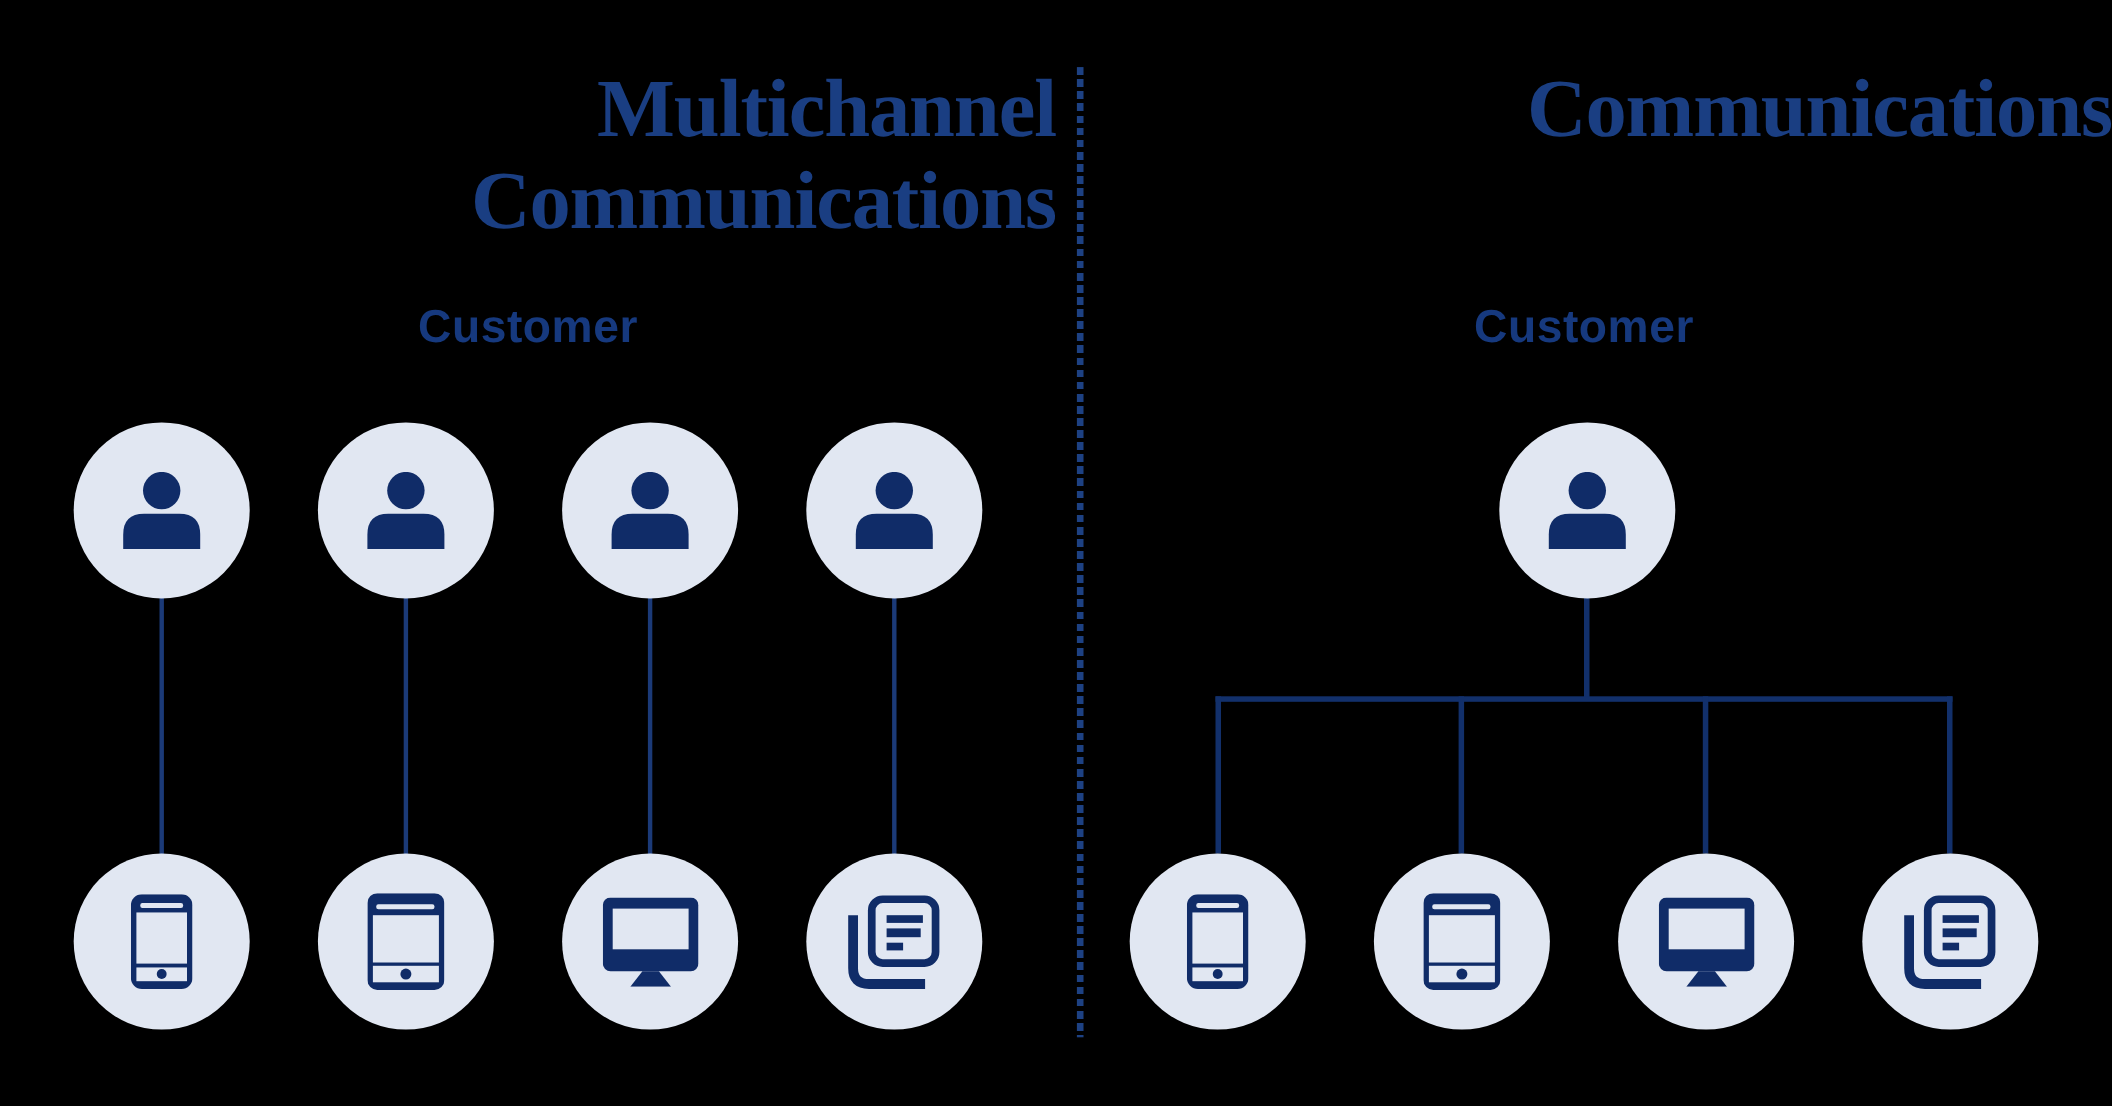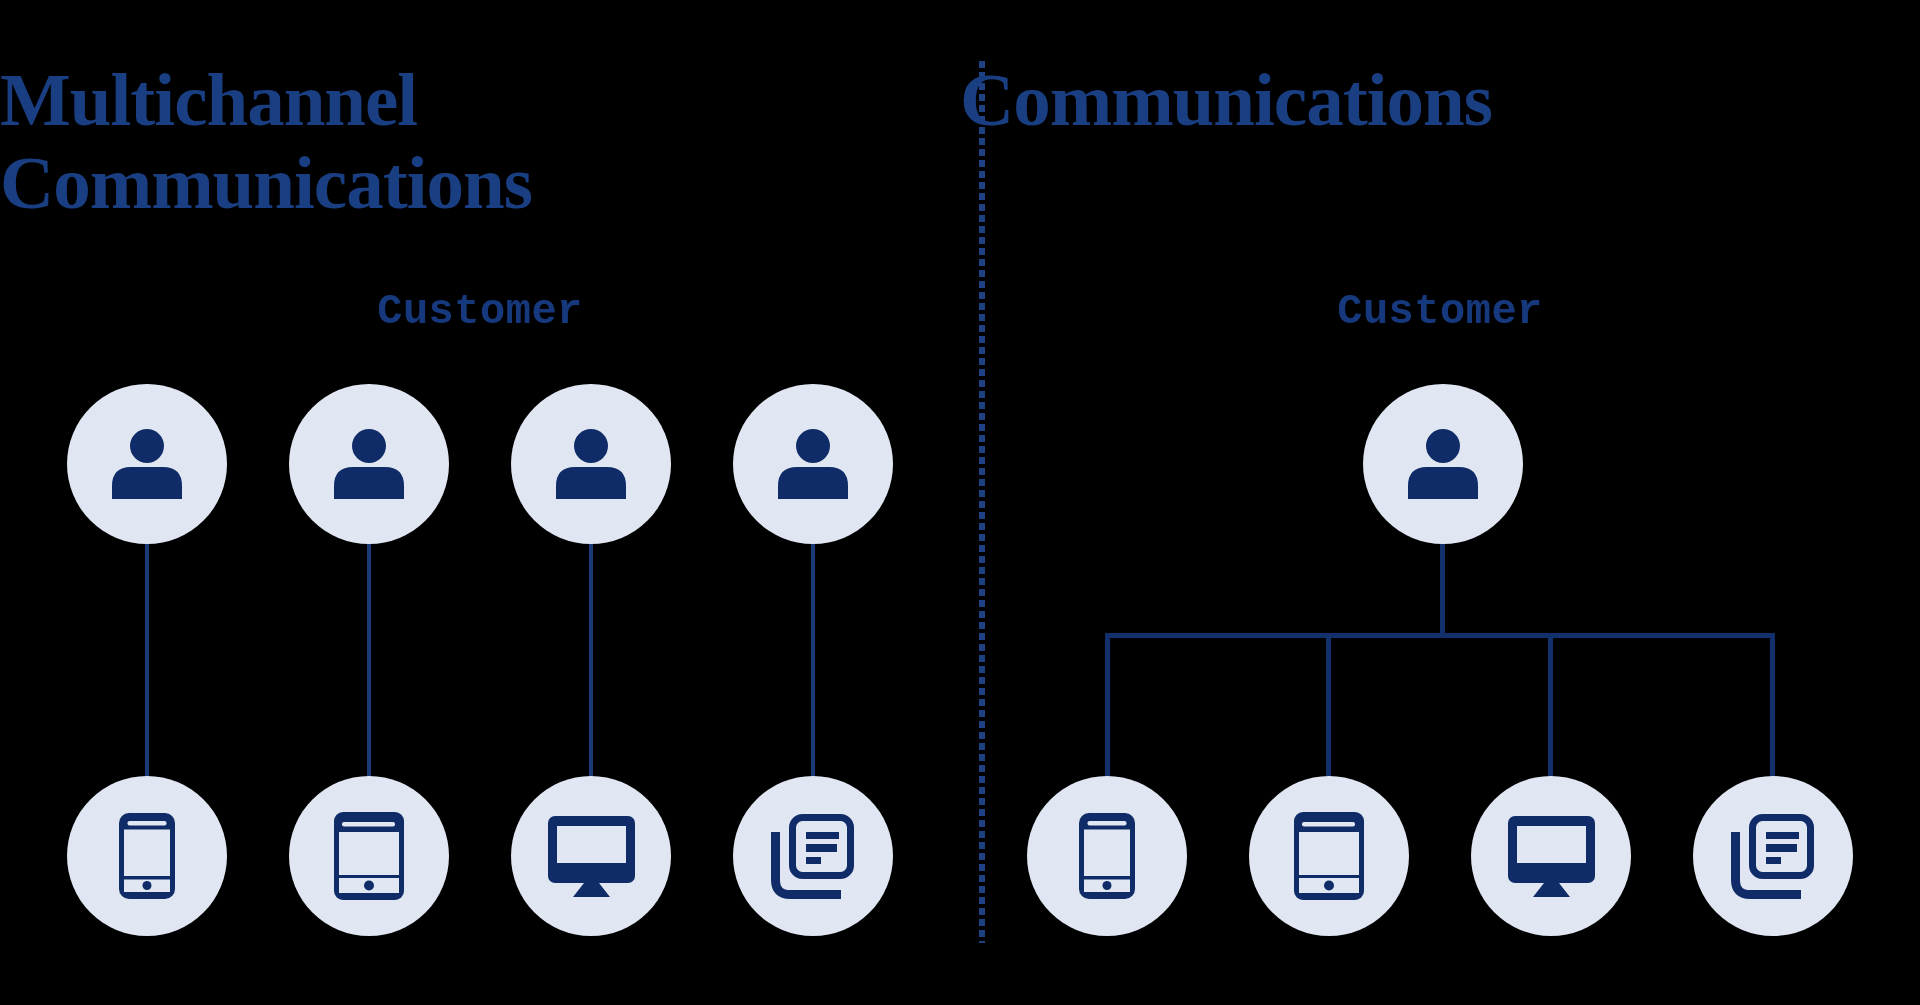--- a/index.html
+++ b/index.html
@@ -15,39 +15,38 @@
   html,body{margin:0;padding:0;background:var(--bg);}
   .canvas{
     position:relative;
     width:1920px;height:1005px;
     background:var(--bg);
     overflow:hidden;
     font-family:"Liberation Sans", sans-serif;
   }
   .title{
     position:absolute;top:58px;margin:0;width:960px;
-    text-align:left;
+    text-align:right;
     font-family:"Liberation Serif", serif;
     font-weight:bold;
     font-size:75px;line-height:83px;letter-spacing:-1px;
     color:var(--text);
     z-index:3;
   }
   .title span{display:block;}
   .title.left{left:0;}
   .title.right{left:960px;}
   .customer-label{
     position:absolute;top:276px;width:960px;
     text-align:center;
-    font-family:Liberation Mono, monospace;
+    font-family:Liberation Sans, sans-serif;
     font-weight:bold;
     font-size:42px;line-height:42px;letter-spacing:0.5px;
     color:var(--label);
     z-index:3;
-    margin-top:15px;
   }
   .customer-label.left{left:0;}
   .customer-label.right{left:960px;}
   .node{
     position:absolute;width:160px;height:160px;border-radius:50%;
     background:var(--fill);
     display:flex;align-items:center;justify-content:center;
     color:var(--navy);
     z-index:2;
   }

